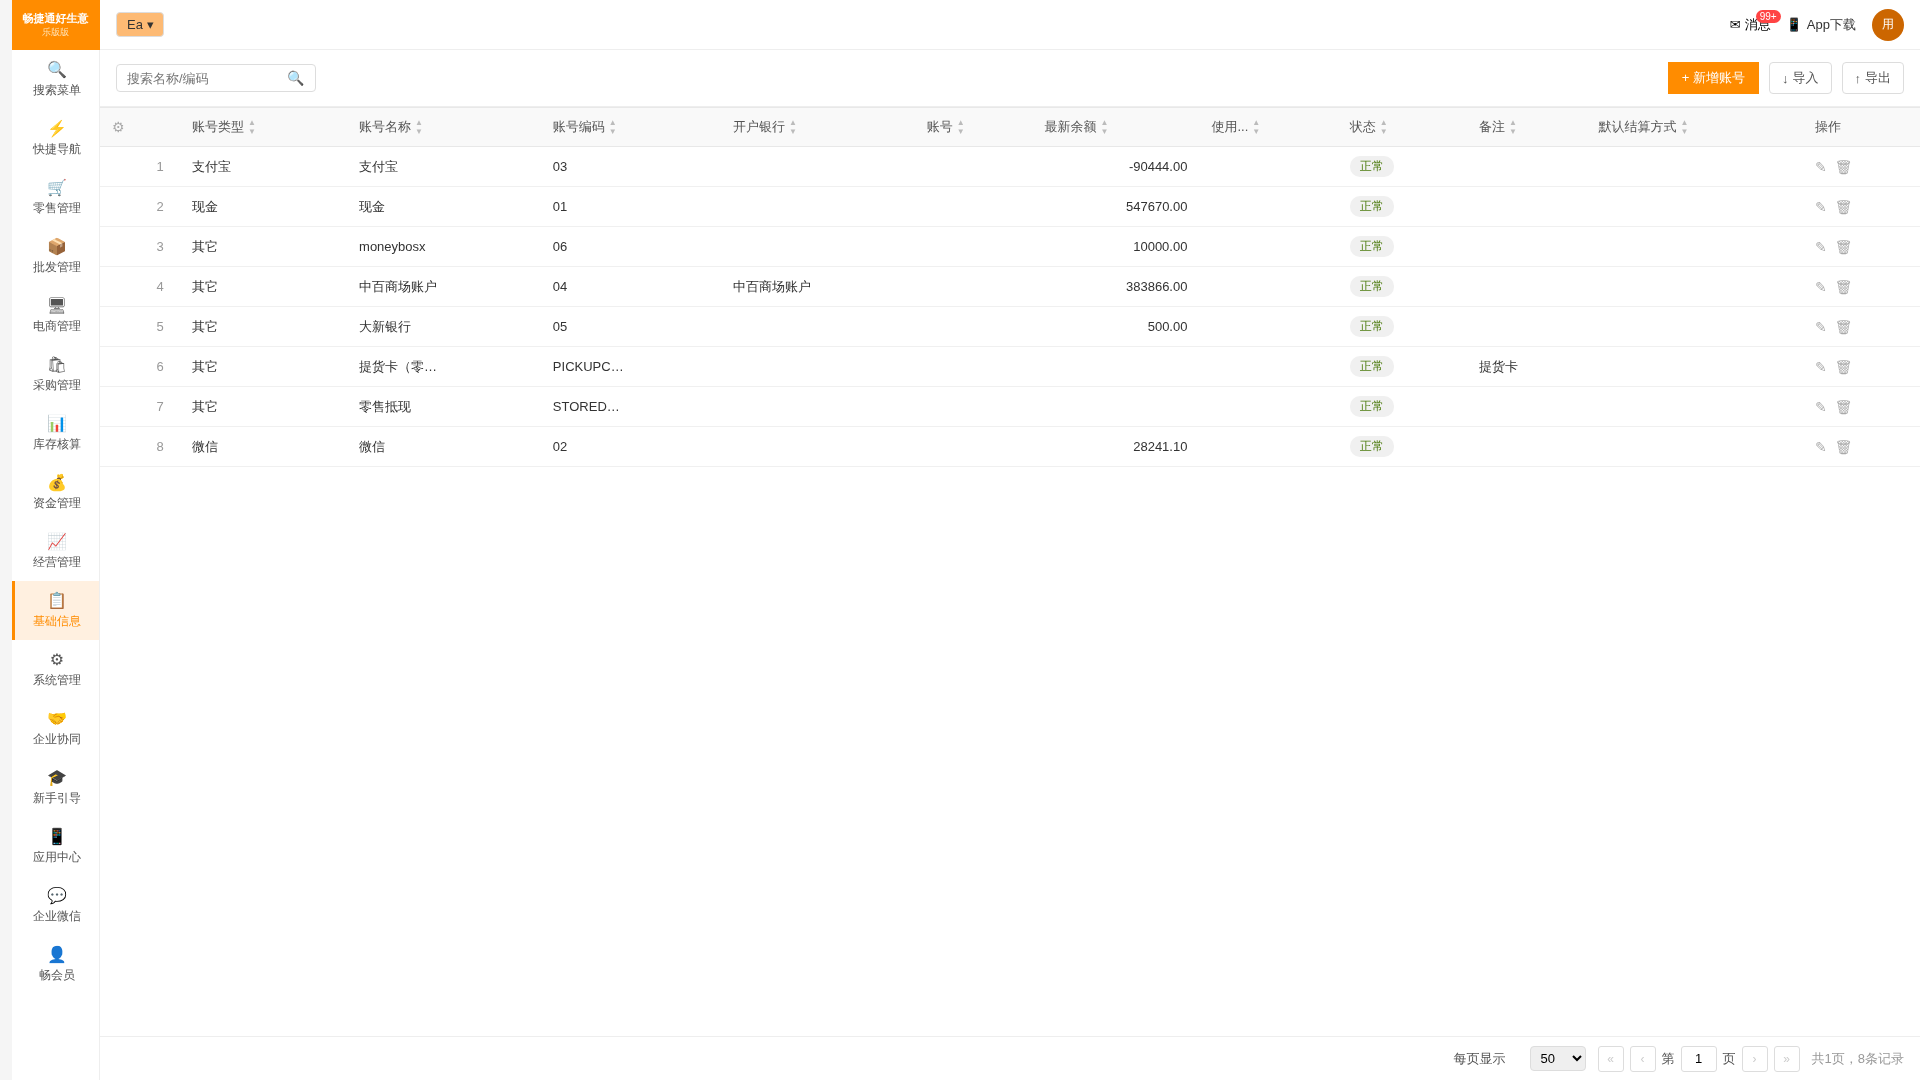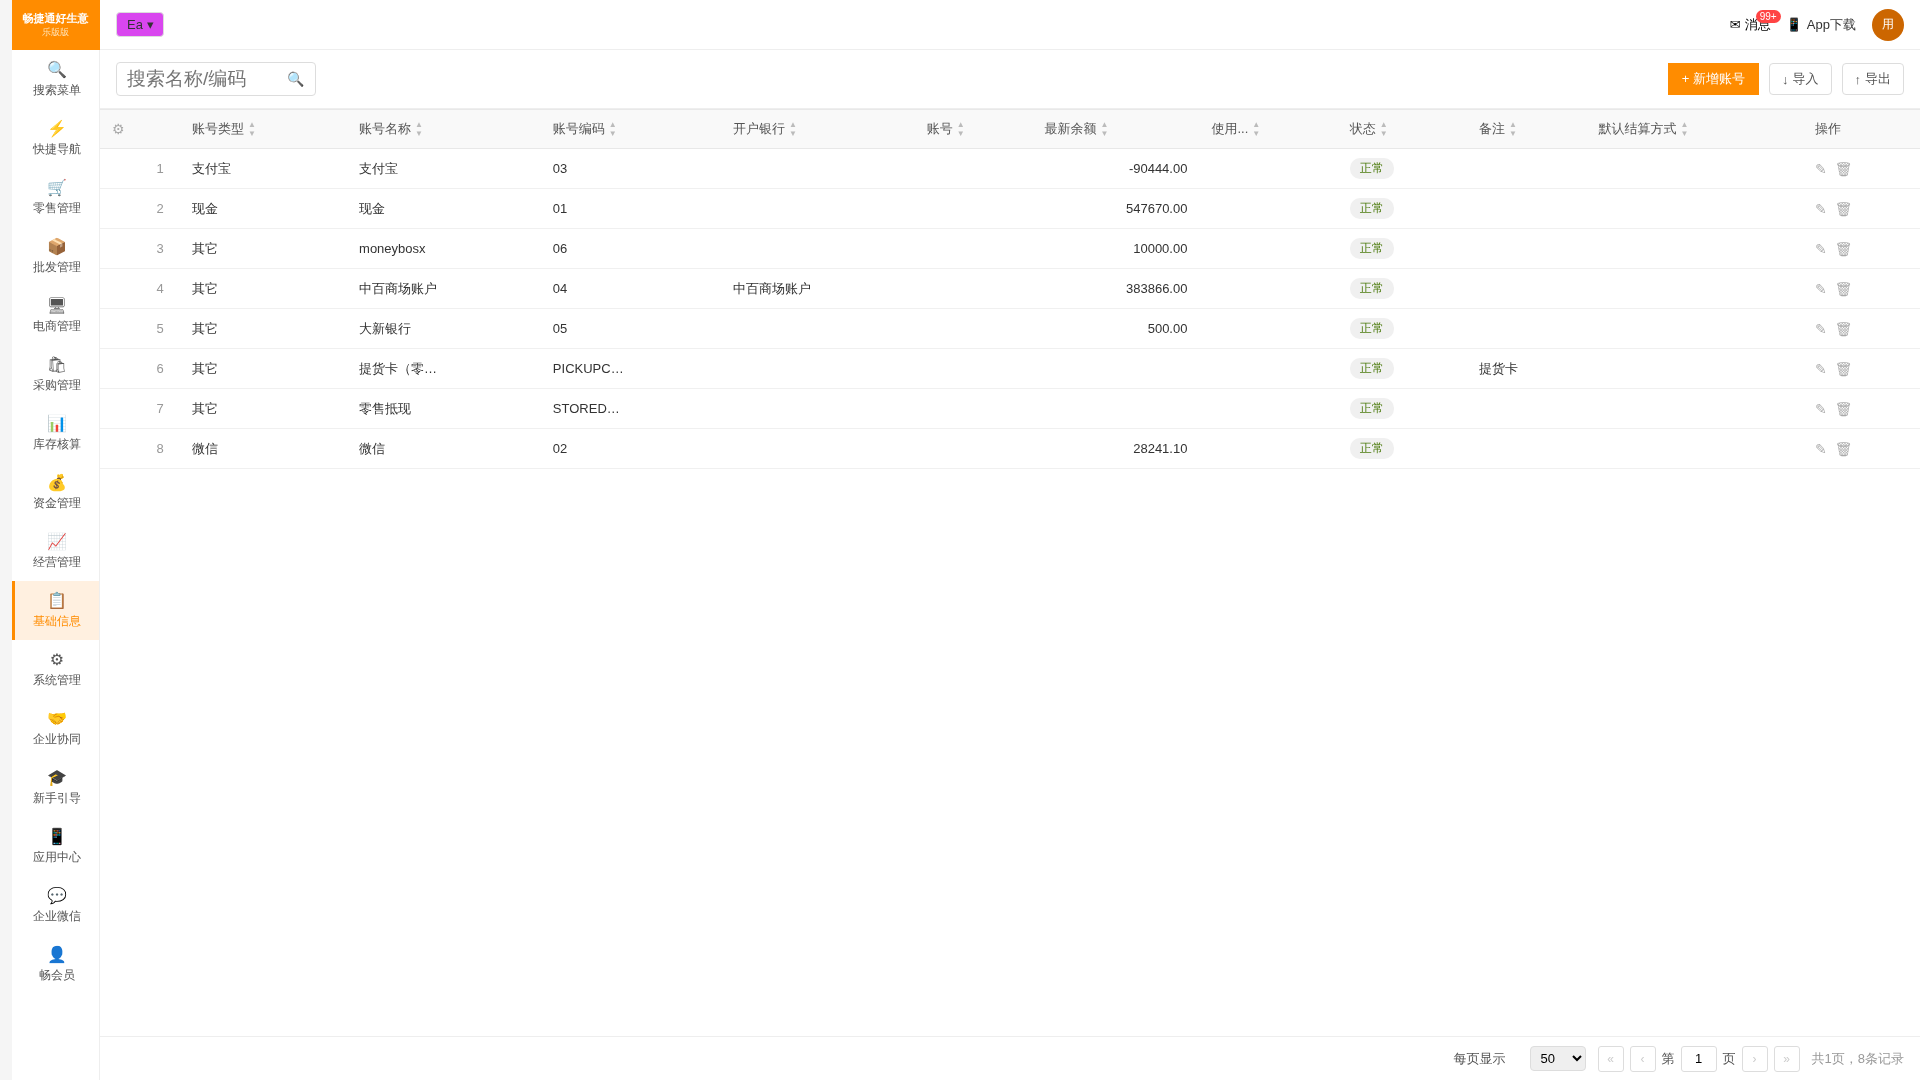--- a/index.html
+++ b/index.html
@@ -83,21 +83,21 @@
     .topbar-dropdown {
       display: flex;
       align-items: center;
       gap: 4px;
       cursor: pointer;
       color: #333;
       font-size: 13px;
       border: 1px solid #ddd;
       padding: 4px 10px;
       border-radius: 4px;
-      background: #d946ef;
+      background: #fdba74;
     }
     .topbar-right {
       display: flex;
       align-items: center;
       gap: 16px;
     }
     .topbar-msg {
       display: flex;
       align-items: center;
       gap: 4px;
@@ -204,21 +204,21 @@
       border: 1px solid #ddd;
       border-radius: 4px;
       padding: 5px 10px;
       width: 200px;
       gap: 6px;
       background: #fff;
     }
     .search-box input {
       border: none;
       outline: none;
-      font-size: 19px;
+      font-size: 13px;
       color: #333;
       width: 100%;
       background: transparent;
     }
     .search-icon { color: #aaa; font-size: 14px; }
     .toolbar-right {
       display: flex;
       align-items: center;
       gap: 10px;
     }

